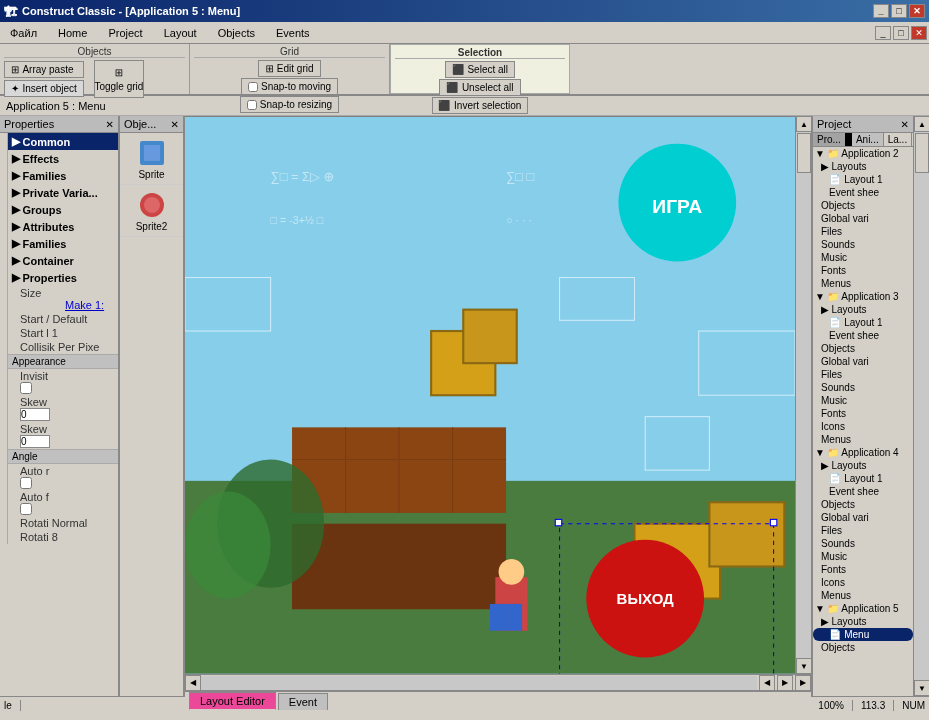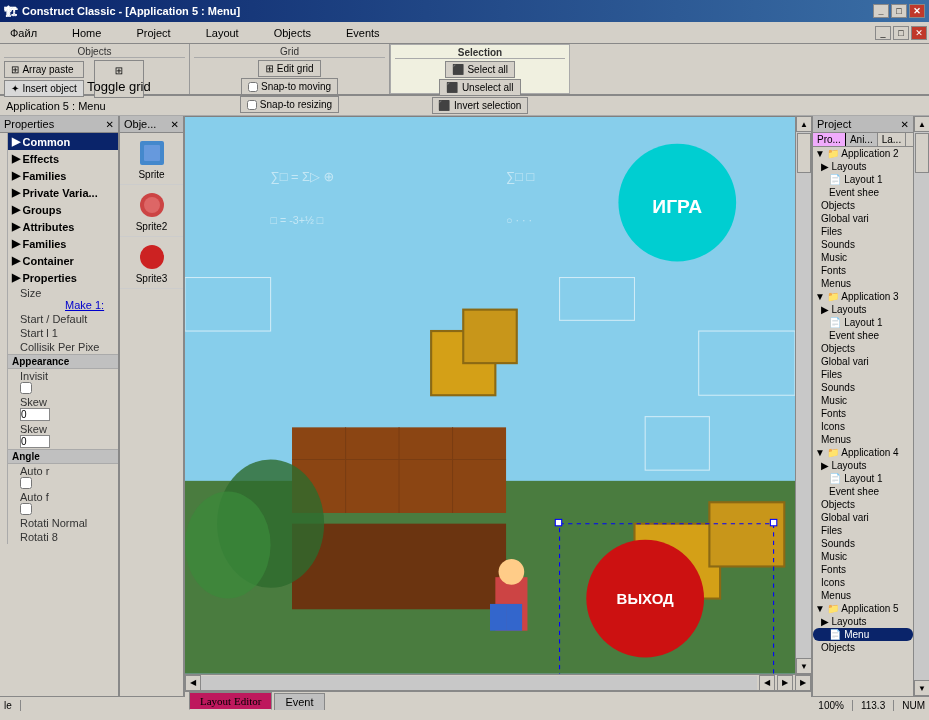--- a/index.html
+++ b/index.html
@@ -31,21 +31,21 @@
     .title-btn.close { background: #c0392b; color: white; }
 
     
     .menu-bar {
       background: #d4d0c8;
       height: 22px;
       display: flex;
       align-items: center;
       border-bottom: 1px solid #888;
       padding: 0 2px;
-      gap: 19px;
+      gap: 5px;
     }
     .menu-item {
       padding: 2px 8px;
       cursor: pointer;
       font-size: 11px;
     }
 
     
     .toolbar {
       background: #d4d0c8;
@@ -135,21 +135,21 @@
       justify-content: space-between;
       flex-direction: column;
     }
     .prop-label { color: #333; }
     .prop-value { color: #0000cc; text-decoration: underline; cursor: pointer; padding-left: 45px; }
     .prop-input { background: white; border: 1px solid #888; width: 30px; font-size: 10px; }
     .prop-check { width: 12px; height: 12px; }
     .section-header {
       background: #c0c0c0;
       padding: 1px 4px;
-      font-weight: bold;
+      font-weight: normal;
       font-size: 10px;
       border-top: 1px solid #aaa;
       border-bottom: 1px solid #aaa;
     }
 
     
     .objects-panel {
       width: 65px;
       border-right: 2px solid #888;
       background: #d4d0c8;
@@ -219,21 +219,21 @@
       gap: 2px;
     }
     .tab {
       padding: 2px 10px;
       background: #c0c0c0;
       border: 1px solid #888;
       border-bottom: none;
       cursor: pointer;
       font-size: 11px;
     }
-    .tab.active { background: #be185d; border-bottom: 1px solid #d4d0c8; font-family: Liberation Serif, serif; }
+    .tab.active { background: #ec4899; border-bottom: 1px solid #d4d0c8; }
 
     
     .status-bar {
       height: 18px;
       background: #d4d0c8;
       border-top: 1px solid #888;
       display: flex;
       align-items: center;
       padding: 0 4px;
       font-size: 10px;
@@ -306,21 +306,21 @@
           <span>Array paste</span>
         </div>
         <div class="toolbar-btn" style="background:#d8d8d8;">
           <span>✦</span>
           <span>Insert object</span>
         </div>
       </div>
       <div style="display:flex;flex-direction:column;align-items:center;gap:2px;padding-left:8px;">
         <div class="toolbar-btn" style="flex-direction:column;width:50px;height:38px;justify-content:center;">
           <span>⊞</span>
-          <span style="font-size:13px;">Toggle grid</span>
+          <span style="font-size:10px;">Toggle grid</span>
         </div>
       </div>
     </div>
   </div>
 
   <div class="toolbar-section" style="width:200px;">
     <div class="toolbar-section-label">Grid</div>
     <div class="toolbar-buttons" style="flex-direction:column;gap:1px;">
       <div class="toolbar-btn">
         <span>⊞</span>
@@ -449,28 +449,20 @@
     </div>
     <div class="obj-item">
       <div class="obj-icon-sprite">
         <svg width="28" height="28" viewBox="0 0 28 28">
           <circle cx="14" cy="14" r="12" fill="#cc4444"></circle>
           <circle cx="14" cy="14" r="8" fill="#dd6666"></circle>
         </svg>
       </div>
       <span>Sprite2</span>
     </div>
-    <div class="obj-item">
-      <div class="obj-icon-sprite">
-        <svg width="28" height="28" viewBox="0 0 28 28">
-          <circle cx="14" cy="14" r="12" fill="#cc2222"></circle>
-        </svg>
-      </div>
-      <span>Sprite3</span>
-    </div>
   </div>
 
   <div class="center-area">
     <div class="canvas-with-scroll">
       <div class="canvas-area">
         
         <svg width="100%" height="100%" viewBox="0 0 570 520" preserveAspectRatio="xMidYMid meet">
 
           <rect width="570" height="520" fill="#87CEEB"></rect>
 
@@ -549,21 +541,21 @@
   </div>
 
   <div style="display:flex;border-left:2px solid #888;">
     <div class="project-panel">
       <div class="panel-header">
         <span>Project</span>
         <span class="panel-close">✕</span>
       </div>
 
       <div style="display:flex;background:#d4d0c8;border-bottom:1px solid #888;">
-        <div style="padding:1px 4px;font-size:10px;background:#f0abfc;border-right:1px solid #000000;cursor:pointer;">Pro...</div>
+        <div style="padding:1px 4px;font-size:10px;background:#a3a3a3;border-right:7px solid #000000;cursor:pointer;">Pro...</div>
         <div style="padding:1px 4px;font-size:10px;background:#c0c0c0;border-right:1px solid #888;cursor:pointer;">Ani...</div>
         <div style="padding:1px 4px;font-size:10px;background:#d4d0c8;border-right:1px solid #888;cursor:pointer;">La...</div>
       </div>
       <div style="overflow-y:auto;flex:1;">
 
         <div class="project-tree-item">
           <span>▼</span>
           <span>📁</span>
           <span style="font-size:10px;">Application 2</span>
         </div>

